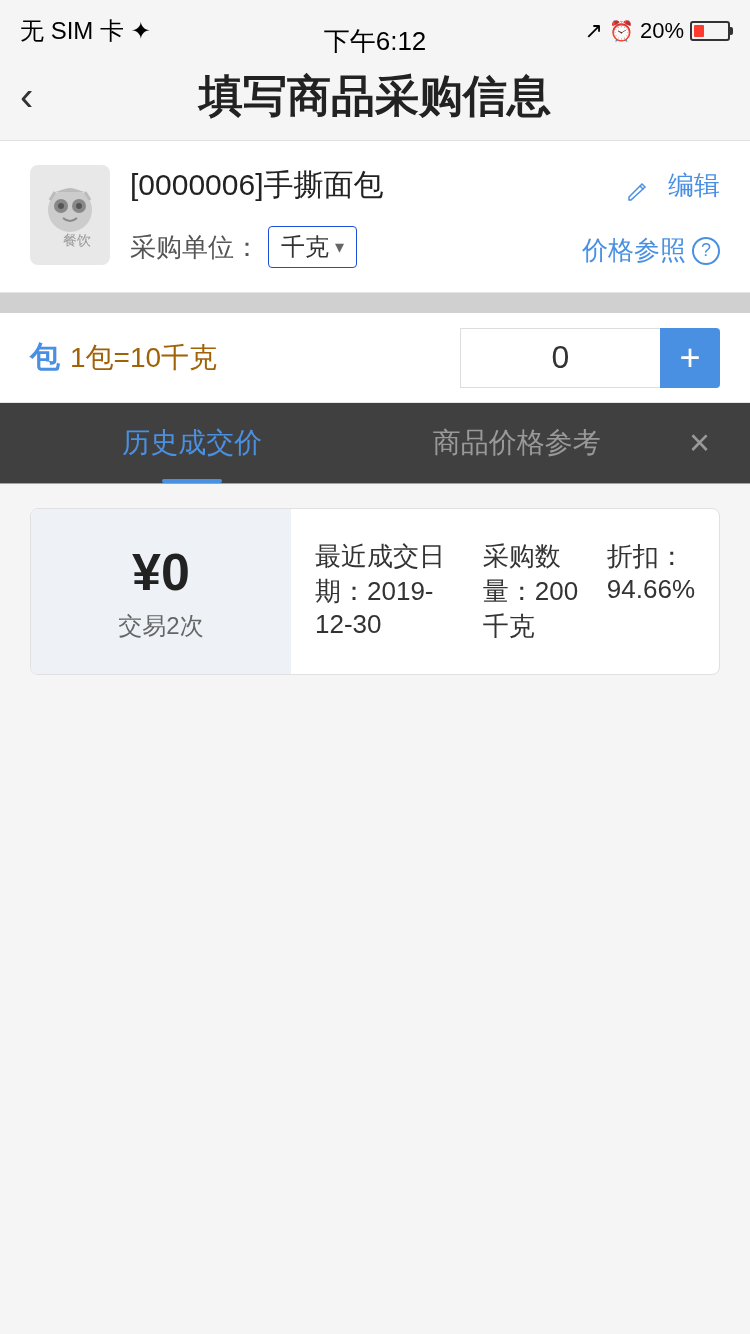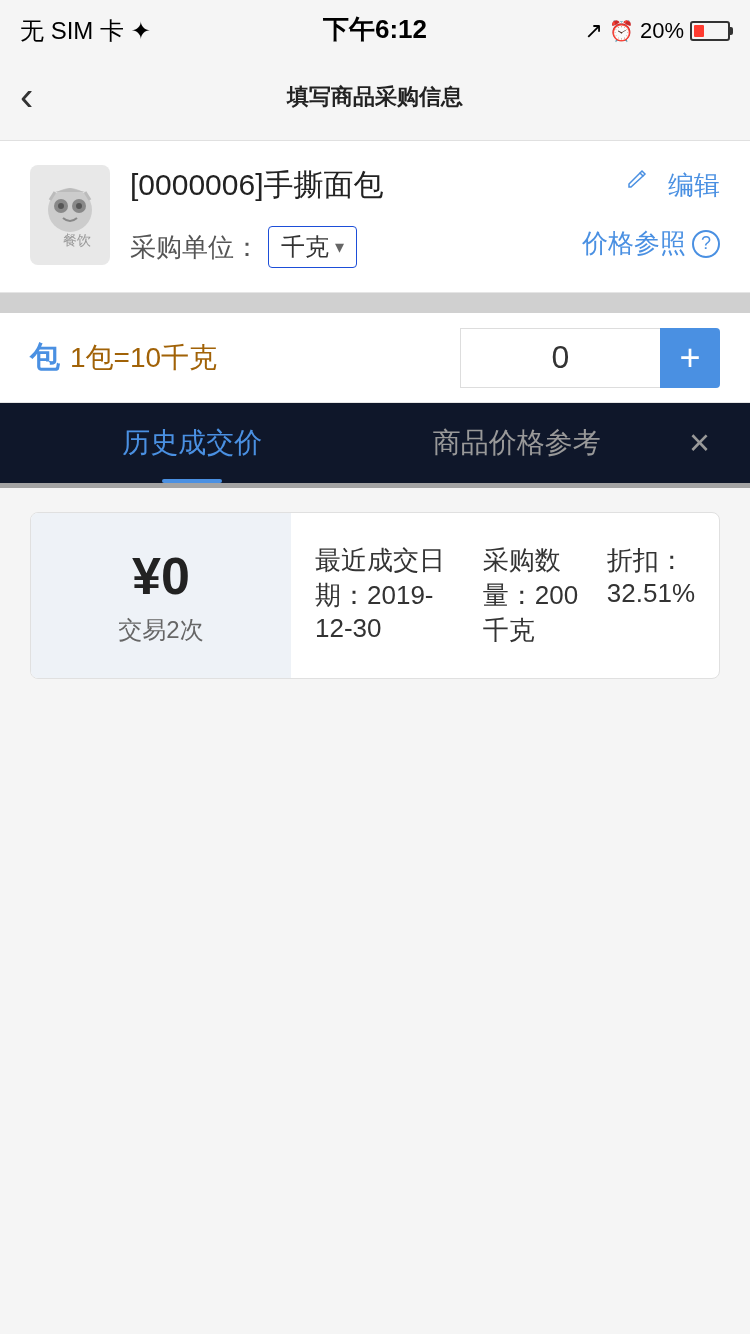--- a/index.html
+++ b/index.html
@@ -25,25 +25,25 @@
     }
     .status-left {
       display: flex;
       align-items: center;
       gap: 8px;
       font-size: 24px;
       font-weight: 500;
     }
     .status-center {
       font-size: 26px;
-      font-weight: 700;
+      font-weight: 400;
       position: absolute;
       left: 50%;
       transform: translateX(-50%);
-      top: 12px;
+      top: 24px;
     }
     .status-right {
       display: flex;
       align-items: center;
       gap: 6px;
       font-size: 22px;
     }
     .battery {
       width: 40px;
       height: 20px;
@@ -86,21 +86,21 @@
     .header-back {
       position: absolute;
       left: 20px;
       font-size: 40px;
       color: #333;
       cursor: pointer;
       display: flex;
       align-items: center;
     }
     .header-title {
-      font-size: 22px;
+      font-size: 44px;
       font-weight: 600;
       color: #222;
     }
 
     
     .product-section {
       background: #fff;
       padding: 24px 30px;
       border-bottom: 1px solid #e5e5e5;
     }
@@ -130,27 +130,27 @@
     }
     .product-name {
       font-size: 30px;
       color: #222;
       font-weight: 500;
     }
     .edit-link {
       font-size: 26px;
       color: #4a90e2;
       display: flex;
-      align-items: flex-start;
+      align-items: flex-end;
       gap: 20px;
       cursor: pointer;
     }
     .purchase-row {
       display: flex;
-      align-items: flex-start;
+      align-items: flex-end;
       justify-content: space-between;
     }
     .purchase-unit-label {
       font-size: 26px;
       color: #555;
     }
     .unit-selector {
       display: inline-flex;
       align-items: center;
       border: 1px solid #1d4ed8;
@@ -243,22 +243,22 @@
       align-items: center;
       justify-content: center;
       font-size: 36px;
       color: #fff;
       cursor: pointer;
       border-radius: 0 4px 4px 0;
     }
 
     
     .tabs-section {
-      background: #0f172a;
-      border-bottom: 5px solid #a3a3a3;
+      background: #404040;
+      border-bottom: 1px solid #a3a3a3;
     }
     .tabs-row {
       display: flex;
       align-items: center;
       height: 80px;
       padding: 0 30px;
       position: relative;
     }
     .tab-item {
       flex: 1;
@@ -440,17 +440,17 @@
       <div class="trade-count">交易2次</div>
     </div>
     <div class="card-right">
       <div class="card-detail-row">
         <span>最近成交日期：</span><span>2019-12-30</span>
       </div>
       <div class="card-detail-row">
         <span>采购数量：</span><span>200千克</span>
       </div>
       <div class="card-detail-row">
-        <span>折扣：</span><span>32.51%</span>
+        <span>折扣：</span><span>94.66%</span>
       </div>
     </div>
   </div>
 </div>
 
 </body></html>

